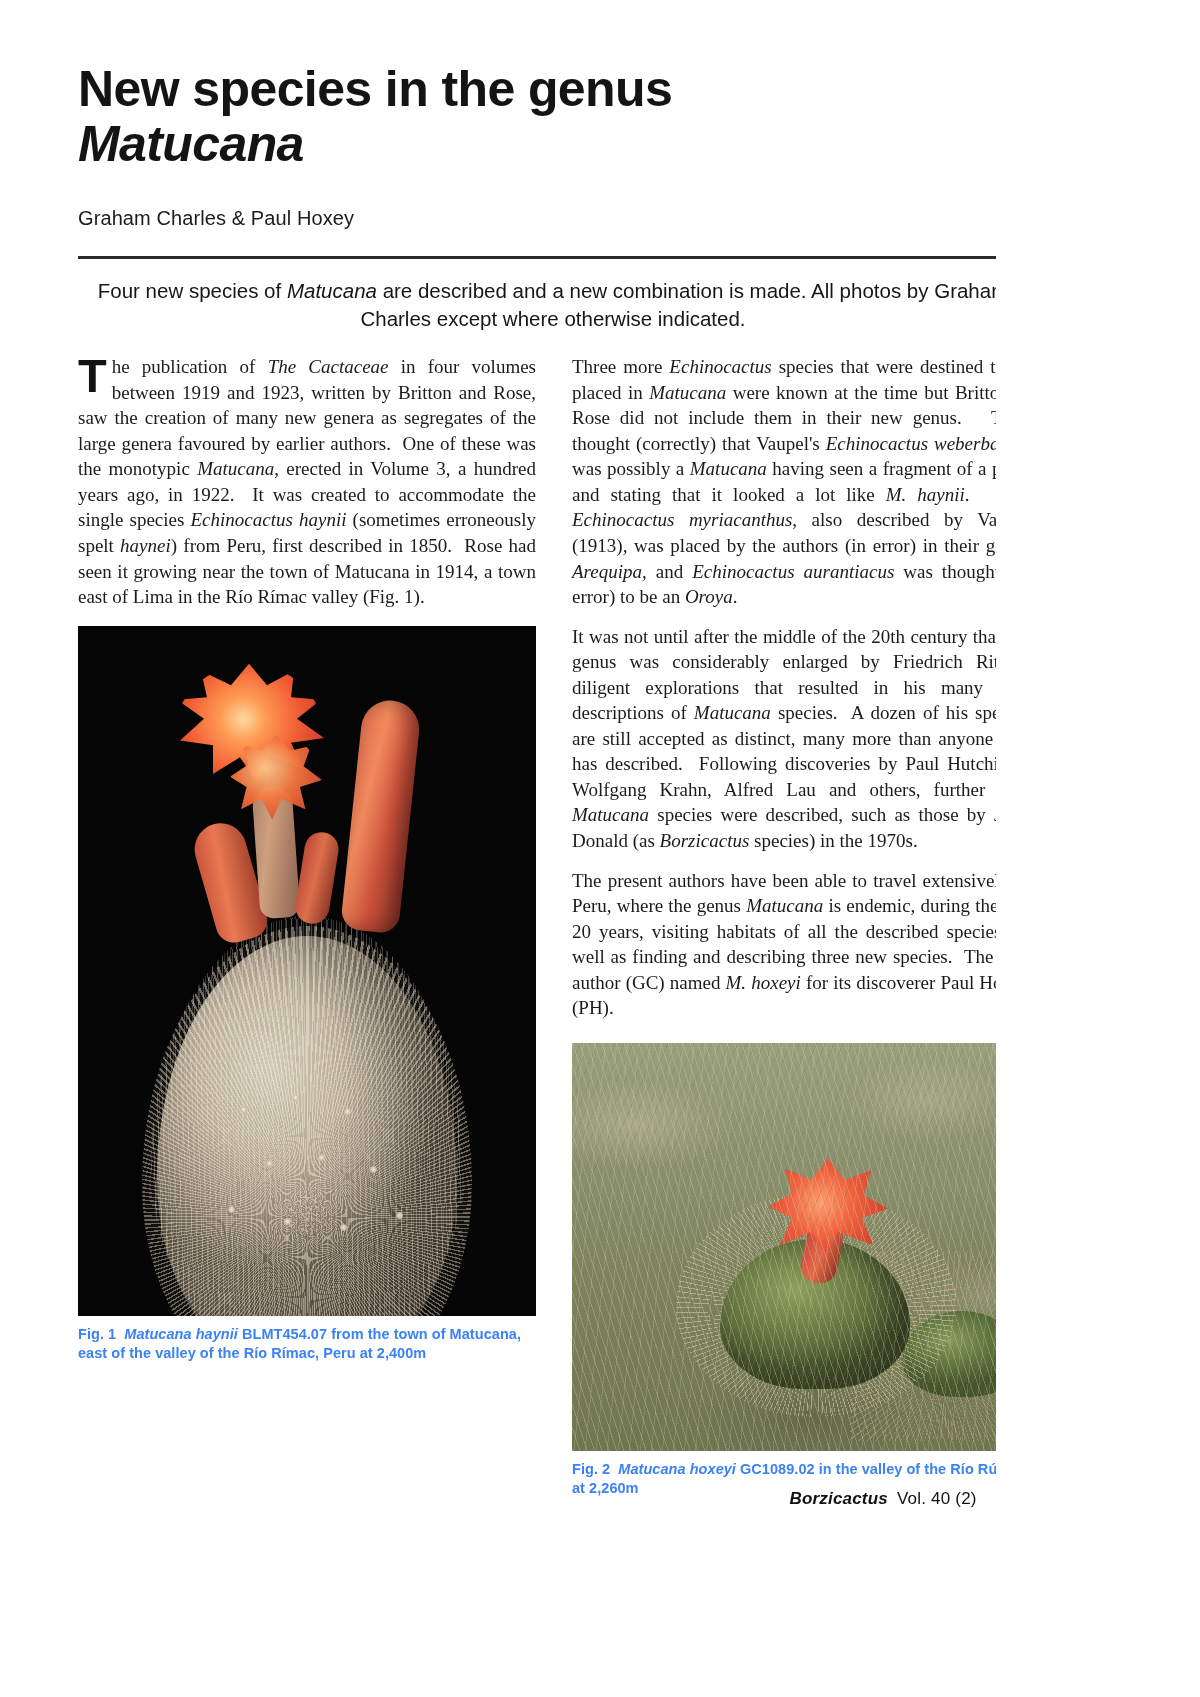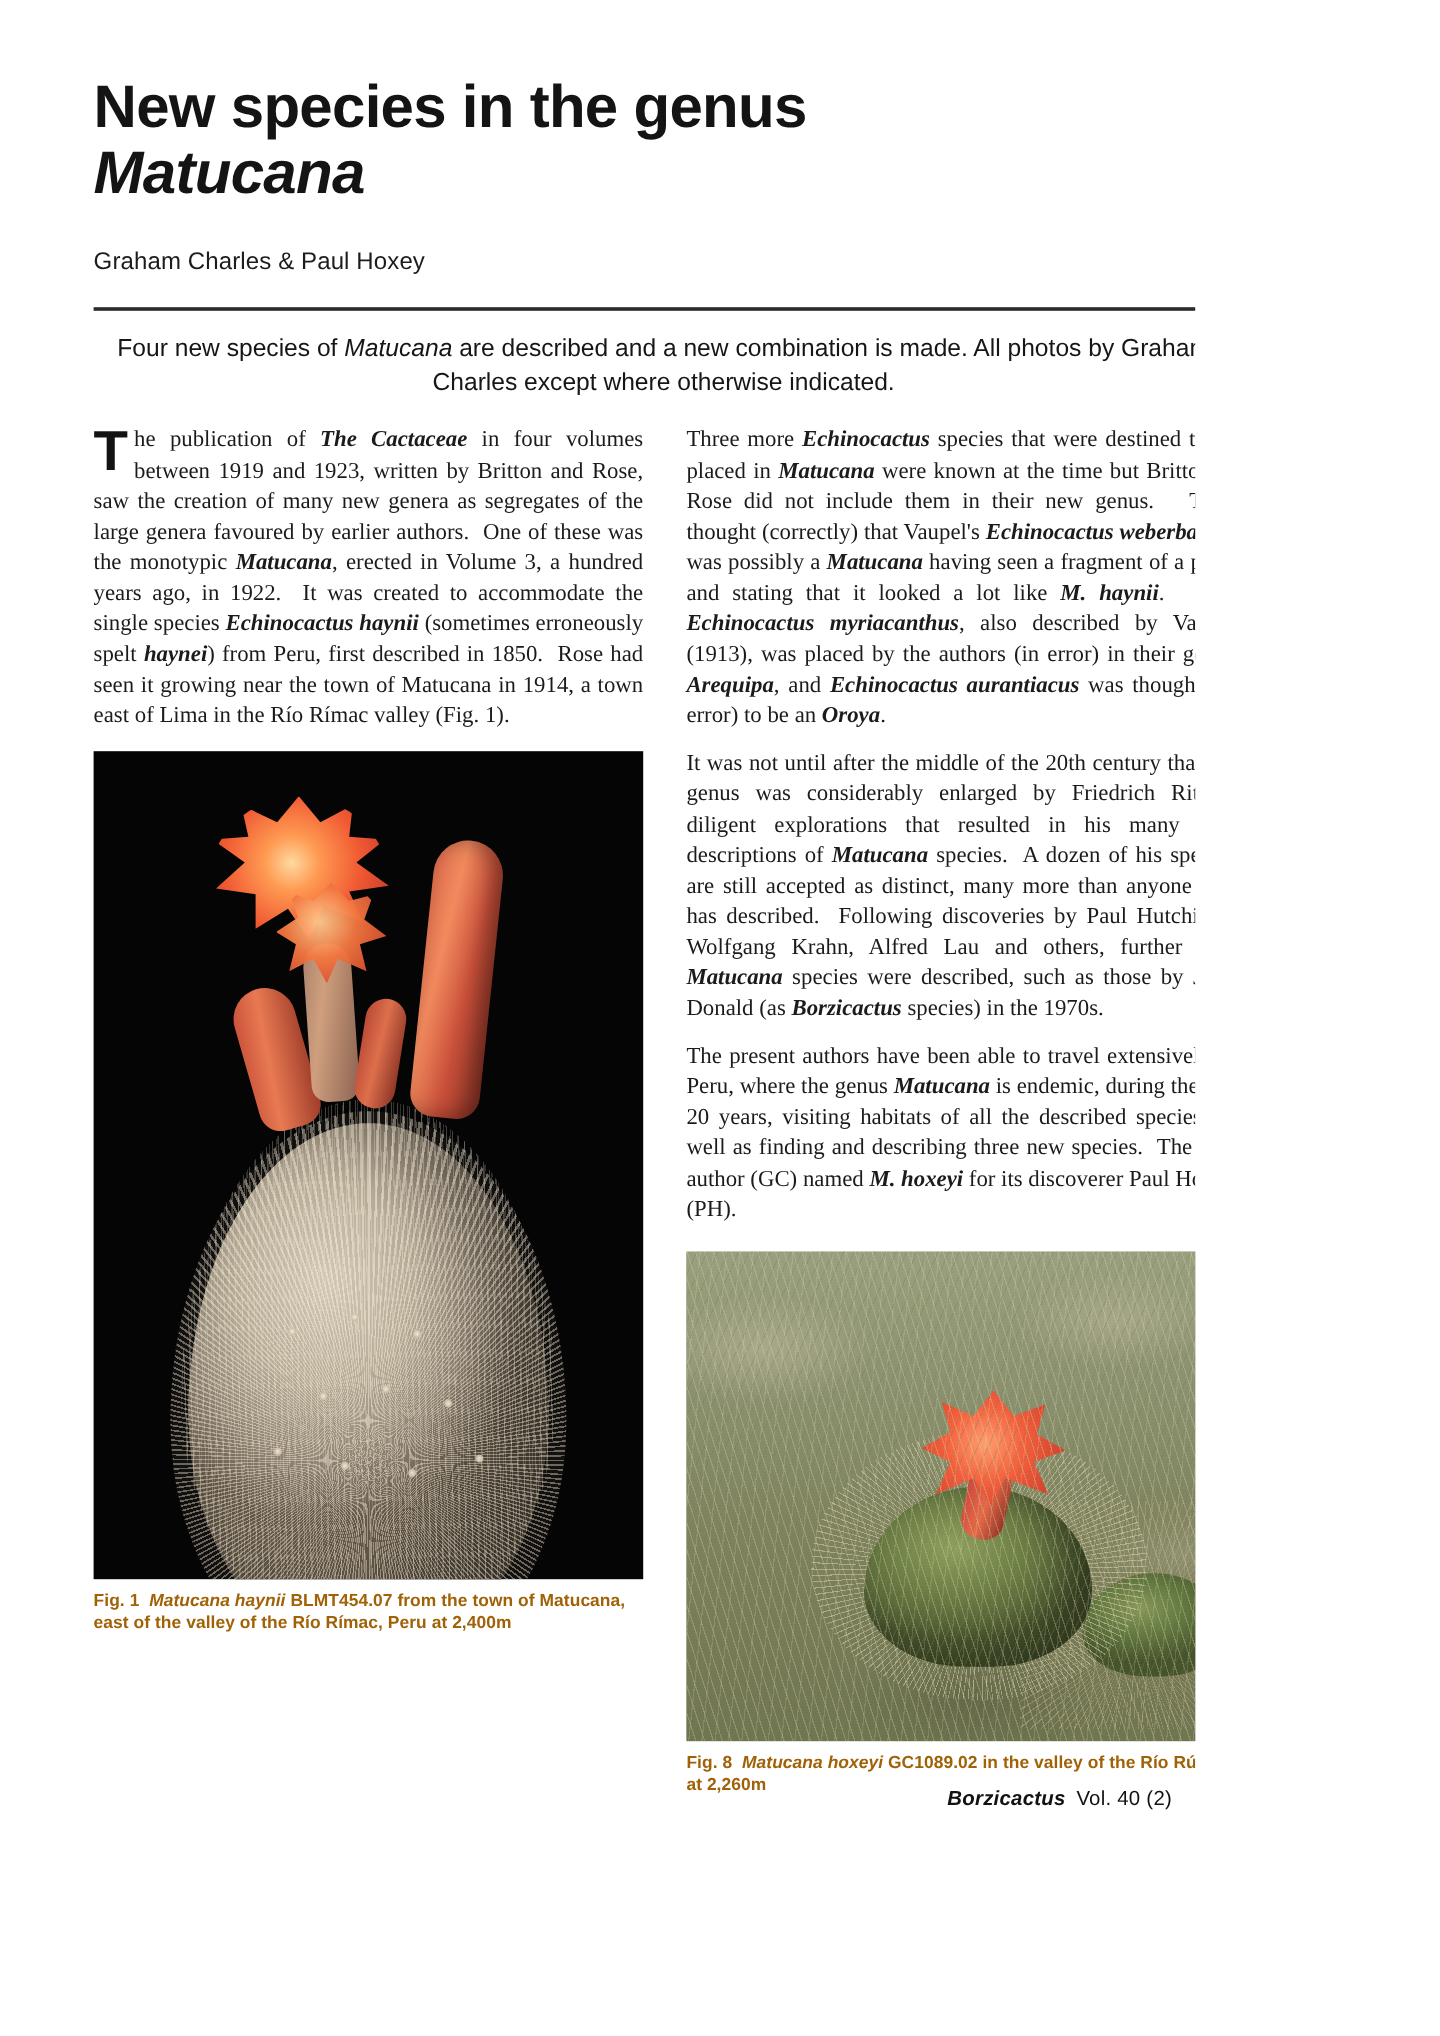--- a/index.html
+++ b/index.html
@@ -85,21 +85,21 @@
   .col p {
     margin: 0 0 14px 0;
     font-family: "Liberation Serif", serif;
     font-size: 19px;
     line-height: 1.345;
     text-align: justify;
     color: #1b1b1b;
     hyphens: none;
   }
   .col p:last-child { margin-bottom: 0; }
-  .col p i { font-style: italic; font-weight: bold; }
+  .col p i { font-style: italic; }
 
   
   .dropcap-para {
     position: relative;
   }
   .dropcap-para .dropcap {
     float: left;
     font-family: "Liberation Sans", sans-serif;
     font-weight: bold;
     font-size: 47px;
@@ -117,21 +117,21 @@
     width: 458px;
     display: block;
     position: relative;
     overflow: hidden;
   }
   .fig-caption {
     font-family: "Liberation Sans", sans-serif;
     font-weight: bold;
     font-size: 14.5px;
     line-height: 1.32;
-    color: #a16207;
+    color: #3b82f6;
     margin-top: 9px;
     letter-spacing: 0.05px;
   }
   .fig-caption .sp { font-style: italic; }
 
   
   .fig1-img { height: 690px; background: #050506; }
   .f1-stage { position: absolute; inset: 0; }
   .f1-body {
     position: absolute;
@@ -398,21 +398,21 @@
             <div class="f2-rocks"></div>
             <div class="f2-big-spines"></div>
             <div class="f2-cactus2"></div>
             <div class="f2-spines"></div>
             <div class="f2-cactus"></div>
             <div class="f2-flower-tube"></div>
             <div class="f2-flower"></div>
             <div class="f2-grass"></div>
           </div>
           <div class="fig-caption">
-            <span>Fig. 8</span>&nbsp;&nbsp;<i class="sp">Matucana hoxeyi</i><span> GC1089.02 in the valley of the Río Rúpac at 2,260m</span>
+            <span>Fig. 2</span>&nbsp;&nbsp;<i class="sp">Matucana hoxeyi</i><span> GC1089.02 in the valley of the Río Rúpac at 2,260m</span>
           </div>
         </div>
 
       </div>
     </div>
 
     <div class="footer">
       <span class="journal">Borzicactus</span><span class="vol">Vol. 40 (2)</span><span class="pageno">66</span>
     </div>
 

